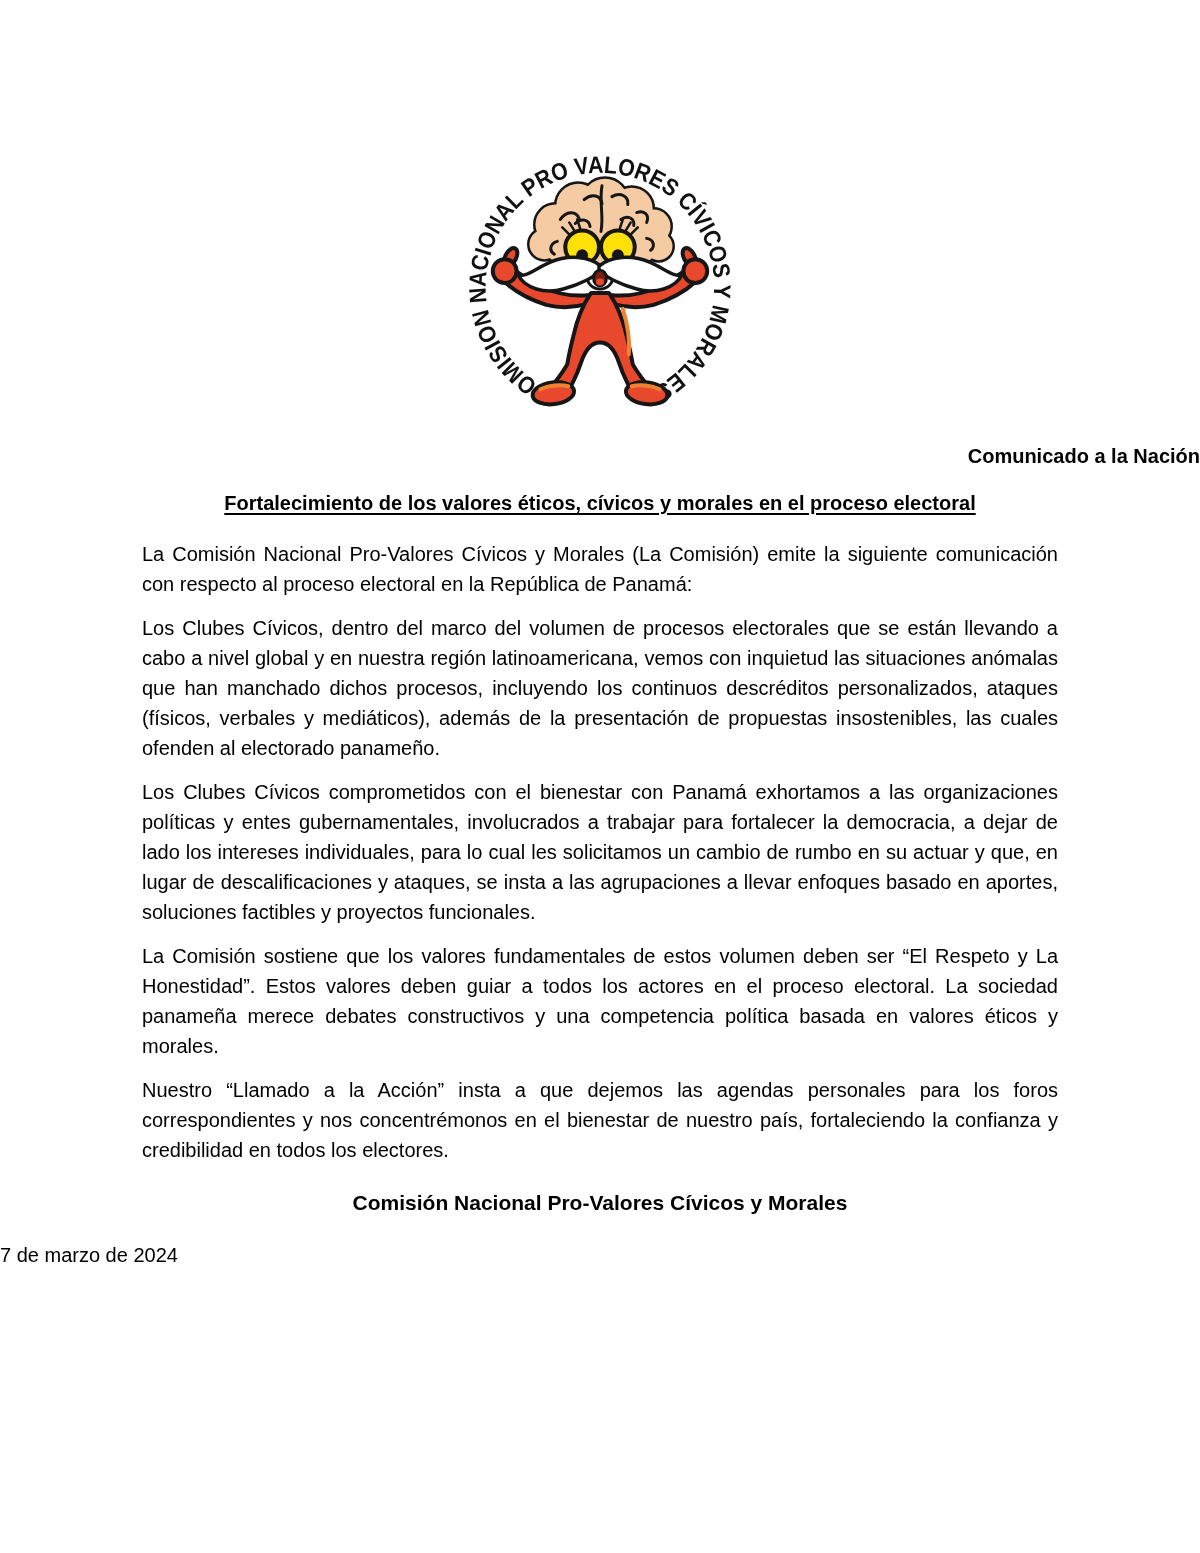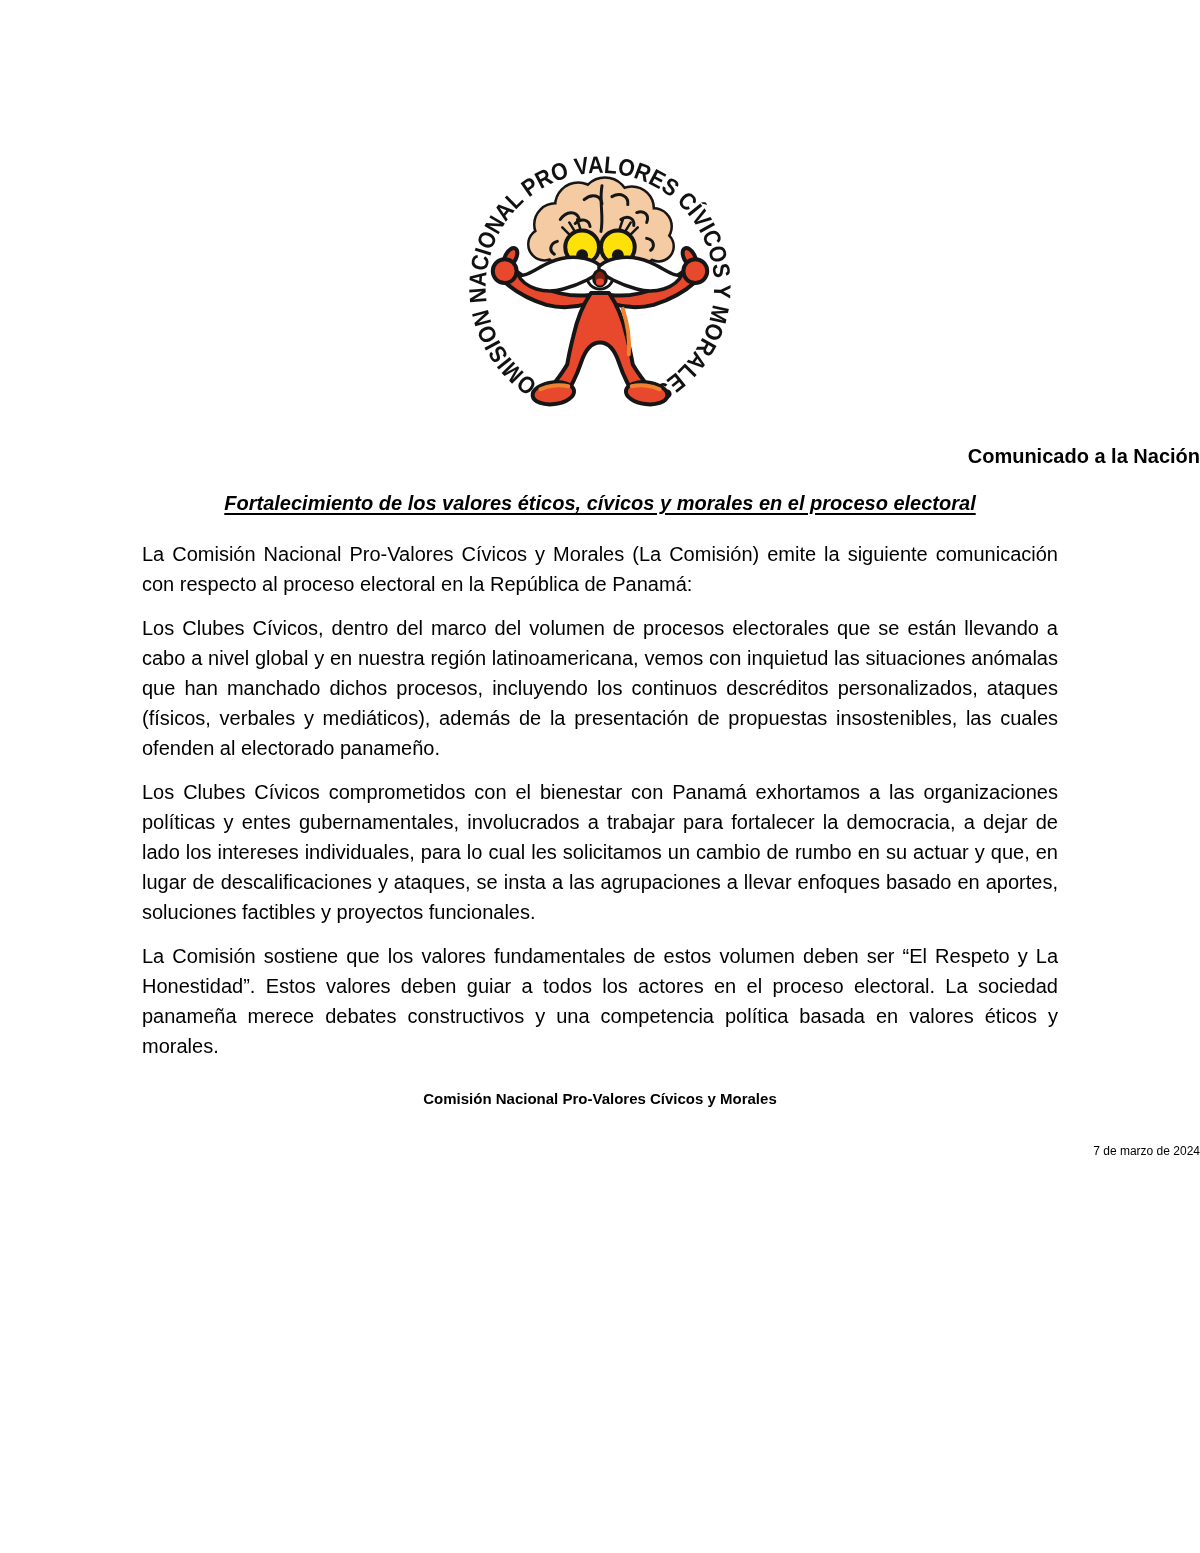--- a/index.html
+++ b/index.html
@@ -10,32 +10,32 @@
   }
   .logo { width: 278px; height: 278px; margin: 148px auto 0; }
   .logo svg { display: block; width: 278px; height: 278px; }
   .doc-title {
     text-align: right; font-size: 20px; font-weight: bold;
     margin: 18px 0 0; line-height: 24px;
   }
   .doc-subtitle {
     text-align: center; font-size: 20px; font-weight: bold;
     margin: 23px 142px 0; line-height: 24px;
-    text-decoration: underline; text-decoration-thickness: 2px; text-underline-offset: 3px; font-style: italic;
+    text-decoration: underline; text-decoration-thickness: 2px; text-underline-offset: 3px;
   }
   .content { margin: 24px 142px 0; }
   .content p {
     font-size: 20px; line-height: 30px; text-align: justify;
     margin: 0 0 14px 0;
   }
   .signature {
-    text-align: center; font-size: 15px; font-weight: bold;
+    text-align: center; font-size: 21px; font-weight: bold;
     margin-top: 24px; line-height: 27px;
   }
-  .doc-date { text-align: right; font-size: 12px; margin-top: 27px; line-height: 24px; }
+  .doc-date { text-align: left; font-size: 20px; margin-top: 27px; line-height: 24px; }
   .circ-text { font-family: "Liberation Sans", sans-serif; font-weight: bold; }
 </style>
 </head>
 <body>
 
 <div class="page">
 
   <div class="logo">
     <svg viewBox="0 0 280 280" aria-hidden="true">
       <defs>
@@ -136,19 +136,20 @@
 
   <h1 class="doc-title">Comunicado a la Nación</h1>
 
   <h2 class="doc-subtitle">Fortalecimiento de los valores éticos, cívicos y morales en el proceso electoral</h2>
 
   <div class="content">
     <p>La Comisión Nacional Pro-Valores Cívicos y Morales (La Comisión) emite la siguiente comunicación con respecto al proceso electoral en la República de Panamá:</p>
     <p>Los Clubes Cívicos, dentro del marco del volumen de procesos electorales que se están llevando a cabo a nivel global y en nuestra región latinoamericana, vemos con inquietud las situaciones anómalas que han manchado dichos procesos, incluyendo los continuos descréditos personalizados, ataques (físicos, verbales y mediáticos), además de la presentación de propuestas insostenibles, las cuales ofenden al electorado panameño.</p>
     <p>Los Clubes Cívicos comprometidos con el bienestar con Panamá exhortamos a las organizaciones políticas y entes gubernamentales, involucrados a trabajar para fortalecer la democracia, a dejar de lado los intereses individuales, para lo cual les solicitamos un cambio de rumbo en su actuar y que, en lugar de descalificaciones y ataques, se insta a las agrupaciones a llevar enfoques basado en aportes, soluciones factibles y proyectos funcionales.</p>
     <p>La Comisión sostiene que los valores fundamentales de estos volumen deben ser “El Respeto y La Honestidad”. Estos valores deben guiar a todos los actores en el proceso electoral. La sociedad panameña merece debates constructivos y una competencia política basada en valores éticos y morales.</p>
+    <p>Nuestro “Llamado a la Acción” insta a que dejemos las agendas personales para los foros correspondientes y nos concentrémonos en el bienestar de nuestro país, fortaleciendo la confianza y credibilidad en todos los electores.</p>
   </div>
 
   <div class="signature">Comisión Nacional Pro-Valores Cívicos y Morales</div>
 
   <div class="doc-date">7 de marzo de 2024</div>
 
 </div>
 
 </body></html>

